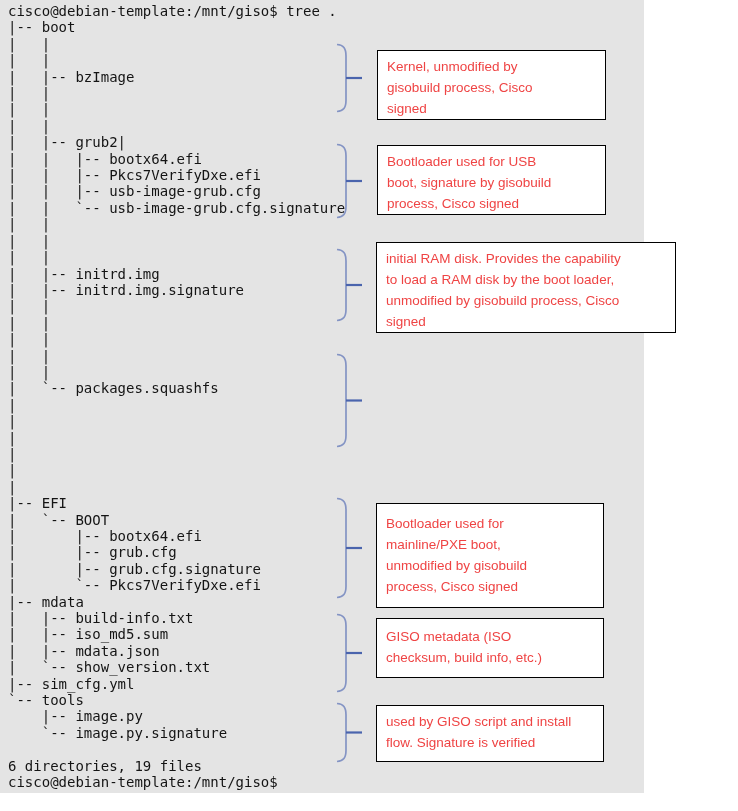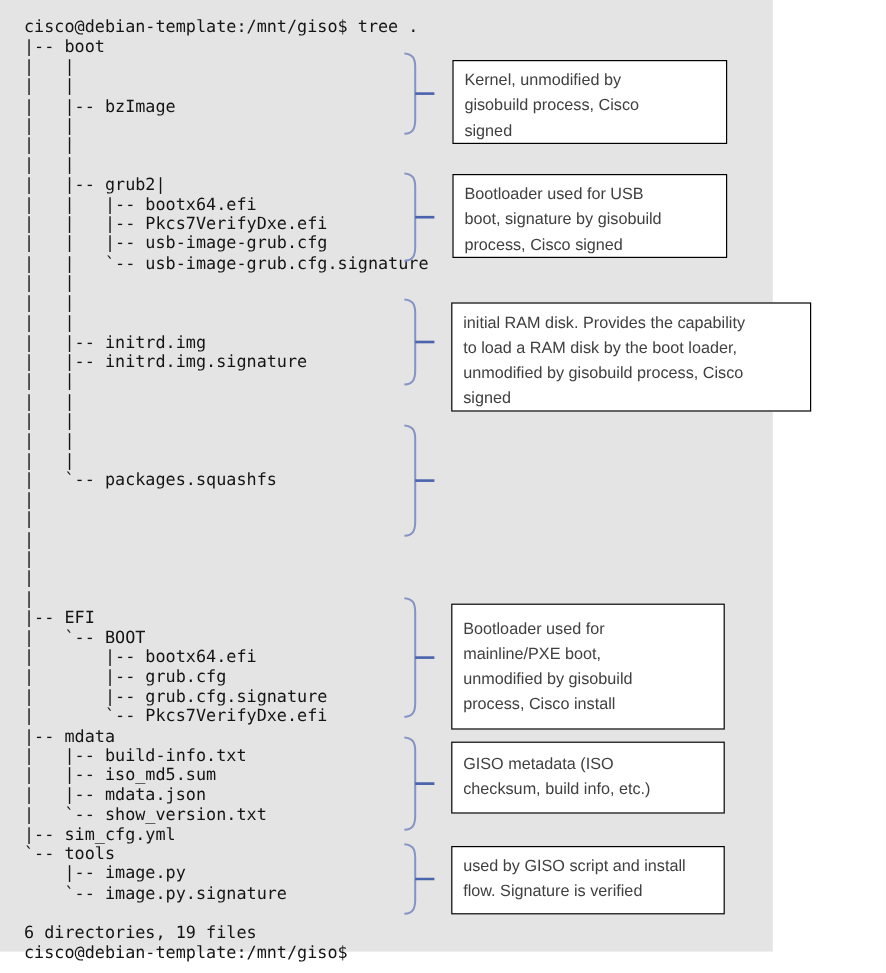--- a/index.html
+++ b/index.html
@@ -10,33 +10,33 @@
     overflow:hidden;
     font-family:"Liberation Sans",sans-serif;
   }
   .terminal-panel{
     position:absolute;left:0;top:0;
     width:644px;height:793px;
     background:#e4e4e4;
   }
   .terminal-text{
     position:absolute;left:8px;top:3px;
-    margin:12px;
+    margin:0;
     font-family:"DejaVu Sans Mono","Liberation Mono",monospace;
     font-size:14px;
     line-height:16.4px;
     color:#141414;
     white-space:pre;
   }
   .callout{
     position:absolute;
     box-sizing:border-box;
     background:#ffffff;
     border:1.6px solid #000000;
-    color:#404040;
+    color:#ef4444;
     font-size:13.5px;
     line-height:21px;
     padding:5px 8px 4px 9px;
     white-space:pre-line;
     overflow:hidden;
   }
   .brace{
     position:absolute;
     overflow:visible;
   }
@@ -126,26 +126,26 @@
       <path class="brace-body" d="M2,1.5 C8.5,2 11,5 11,13 L11,48.0 C11,56.0 8.5,59.0 2,59.5" stroke="#8494c4" stroke-width="1.7"></path>
       <path class="brace-tick" d="M11,30.5 L27,30.5" stroke="#4a64ad" stroke-width="2.2"></path>
     </svg>
 
   <div class="callout" style="left:377px;top:50px;width:229px;height:70px">Kernel, unmodified by
 gisobuild process, Cisco
 signed</div>
   <div class="callout" style="left:377px;top:145px;width:229px;height:70px">Bootloader used for USB
 boot, signature by gisobuild
 process, Cisco signed</div>
-  <div class="callout" style="left:376px;top:252px;width:300px;height:91px">initial RAM disk. Provides the capability
+  <div class="callout" style="left:376px;top:242px;width:300px;height:91px">initial RAM disk. Provides the capability
 to load a RAM disk by the boot loader,
 unmodified by gisobuild process, Cisco
 signed</div>
   <div class="callout" style="left:376px;top:503px;width:228px;height:105px;padding-top:9px">Bootloader used for
 mainline/PXE boot,
 unmodified by gisobuild
-process, Cisco install</div>
+process, Cisco signed</div>
   <div class="callout" style="left:376px;top:618px;width:228px;height:60px;padding-top:7px">GISO metadata (ISO
 checksum, build info, etc.)</div>
   <div class="callout" style="left:376px;top:705px;width:228px;height:57px">used by GISO script and install
 flow. Signature is verified</div>
 
 </div>
 
 </body></html>

